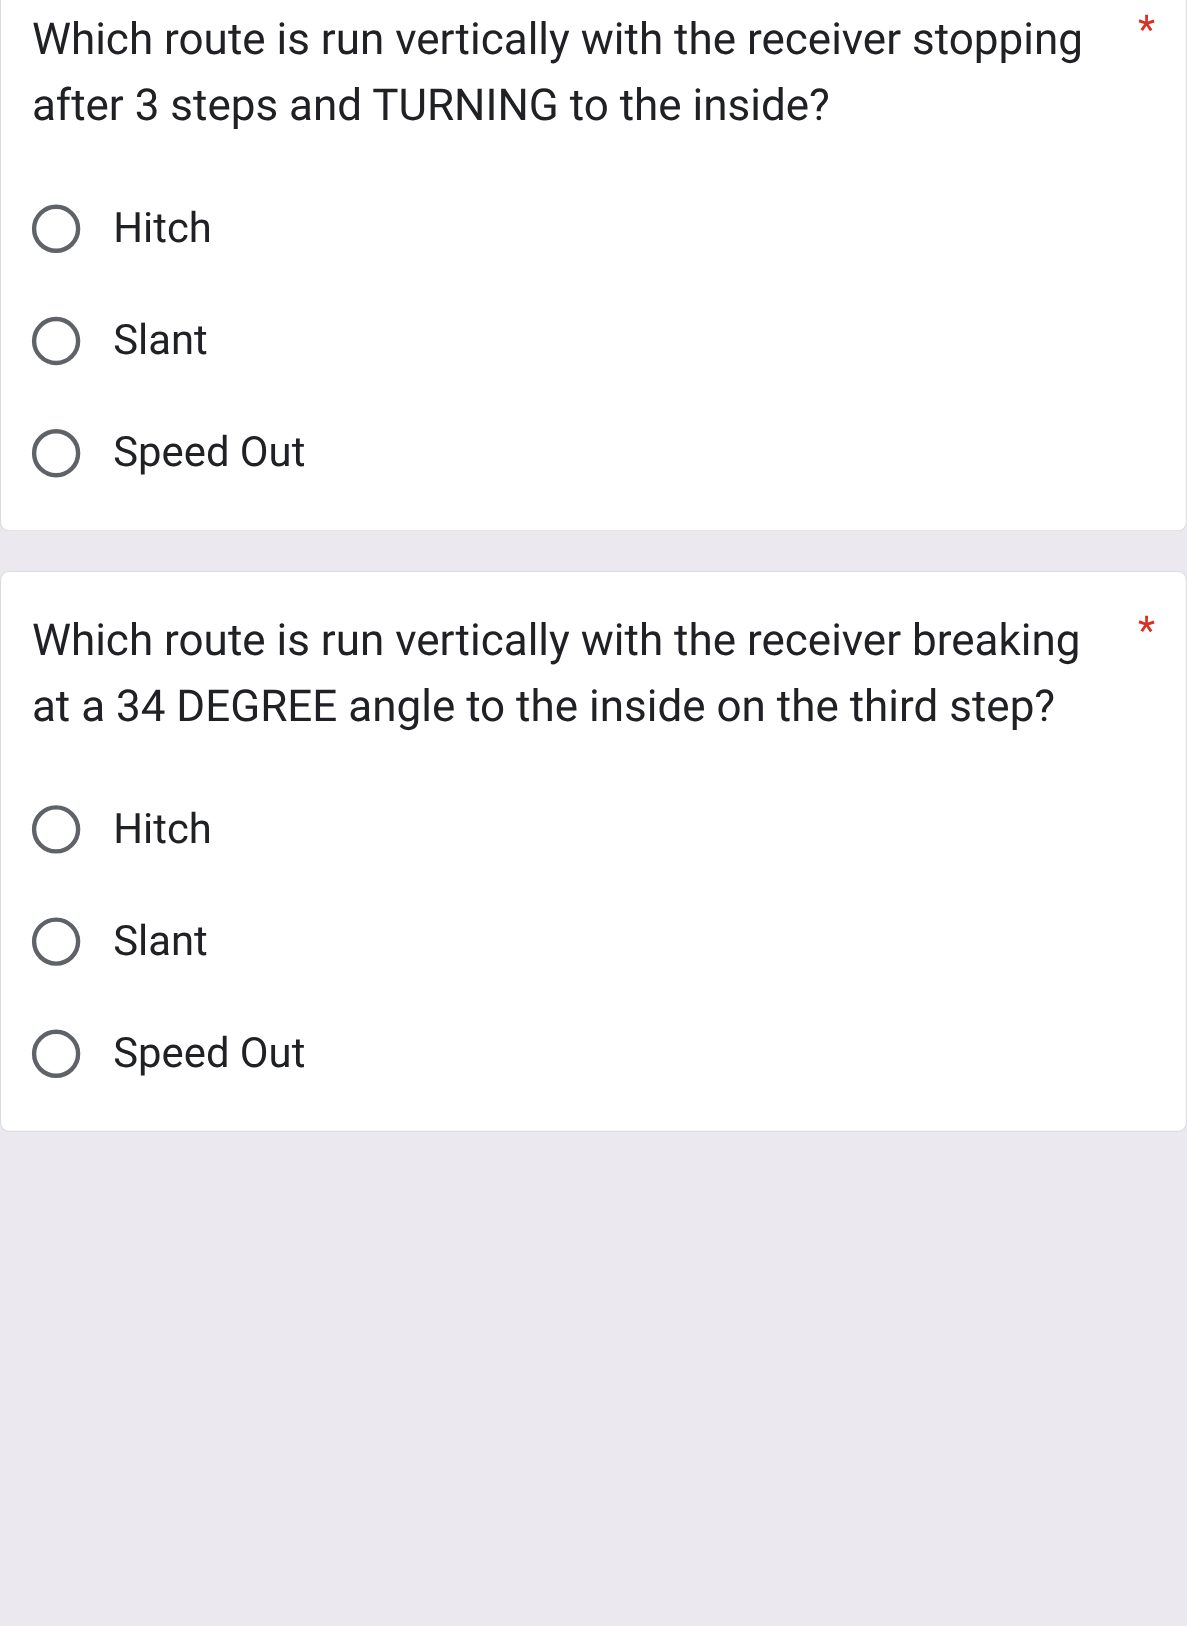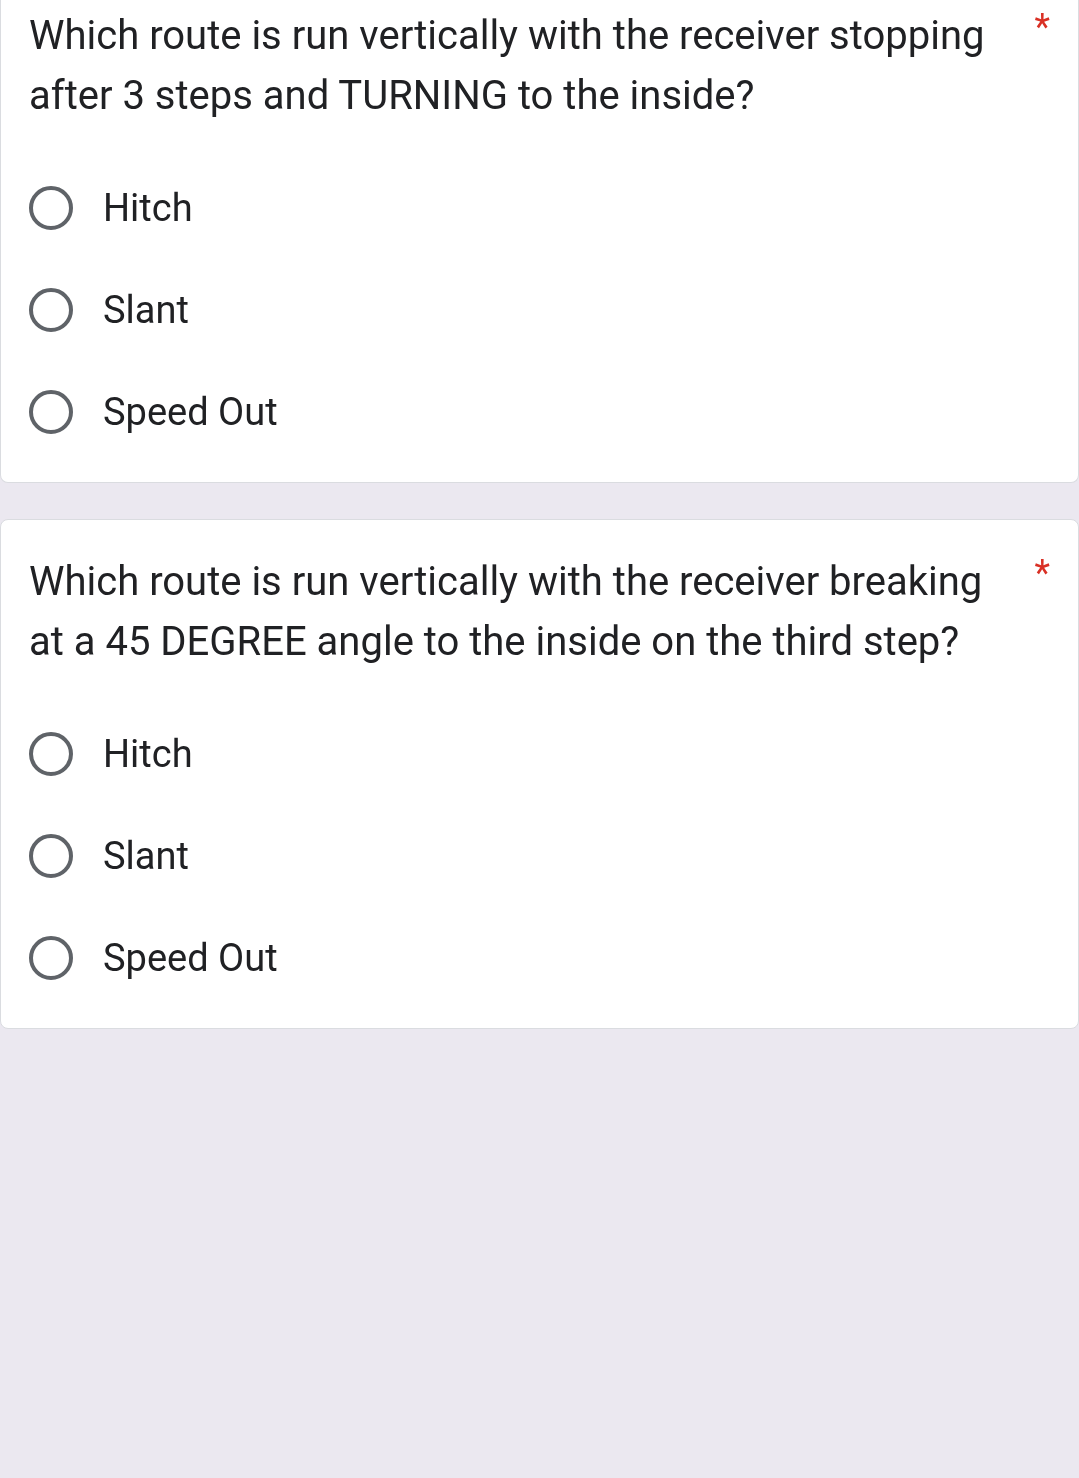--- a/index.html
+++ b/index.html
@@ -96,21 +96,21 @@
       </div>
       <div class="option">
         <div class="radio"></div>
         <div class="option-label">Speed Out</div>
       </div>
     </div>
   </div>
 
   <div class="question-card">
     <div class="question-header">
-      <div class="question-text">Which route is run vertically with the receiver breaking at a 45 DEGREE angle to the inside on the third step?</div>
+      <div class="question-text">Which route is run vertically with the receiver breaking at a 34 DEGREE angle to the inside on the third step?</div>
       <div class="required-asterisk">*</div>
     </div>
     <div class="options">
       <div class="option">
         <div class="radio"></div>
         <div class="option-label">Hitch</div>
       </div>
       <div class="option">
         <div class="radio"></div>
         <div class="option-label">Slant</div>

